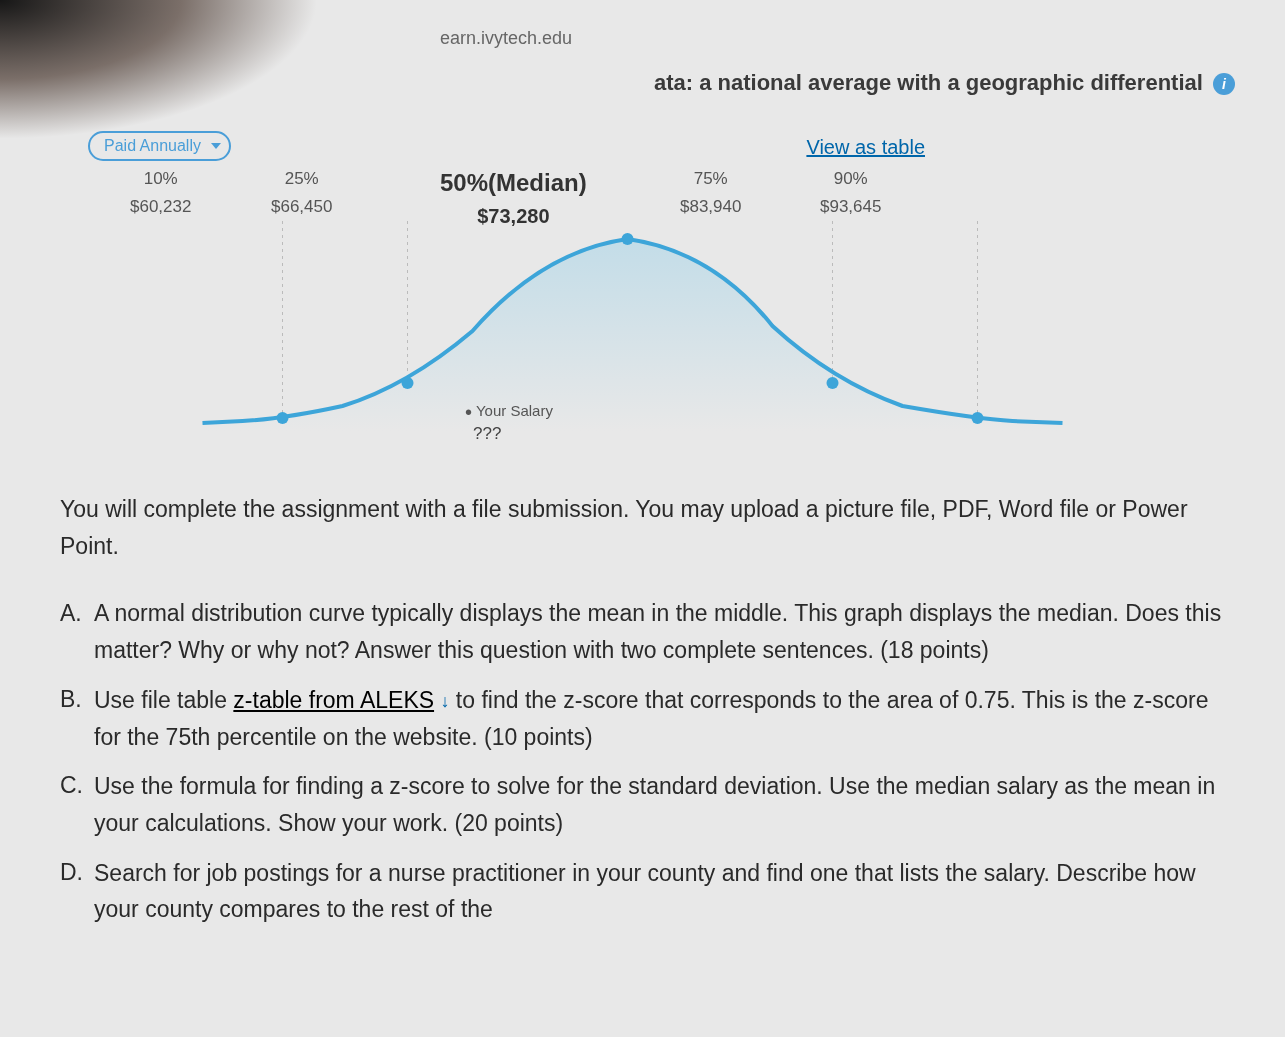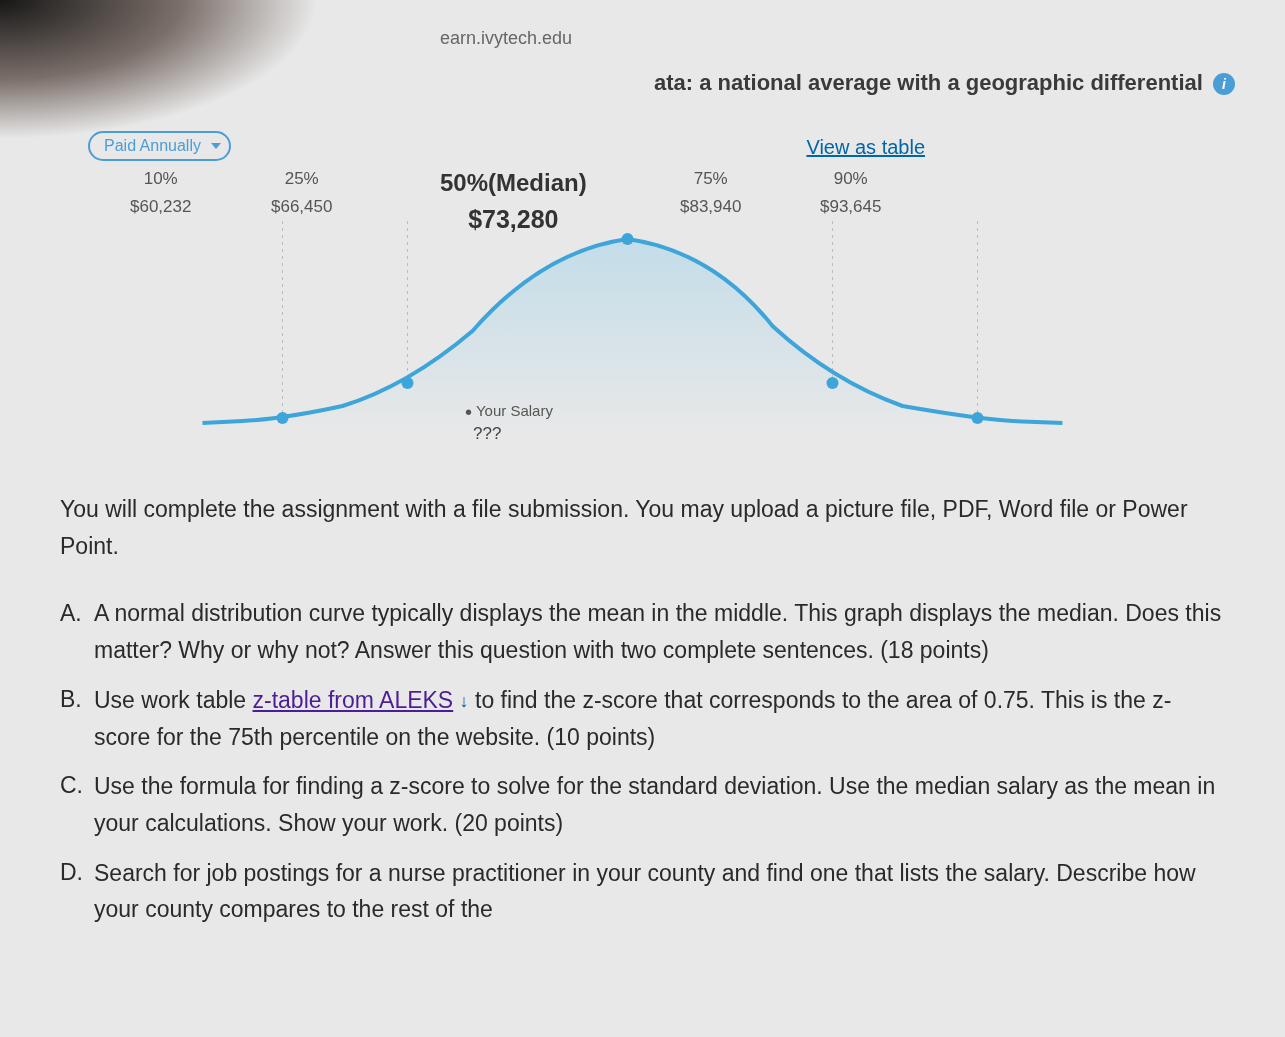--- a/index.html
+++ b/index.html
@@ -96,21 +96,21 @@
     }
     .plabel {
       position: absolute;
       text-align: center;
       font-size: 17px;
       color: #555;
     }
     .plabel .pct { display: block; }
     .plabel .val { display: block; margin-top: 8px; }
     .plabel.median .pct { font-weight: bold; color: #333; font-size: 24px; }
-    .plabel.median .val { font-weight: bold; color: #333; font-size: 25px; }
+    .plabel.median .val { font-weight: bold; color: #333; font-size: 20px; }
     .chart-svg {
       position: absolute;
       top: 90px;
       left: 0;
       width: 100%;
       height: 230px;
     }
     .your-salary {
       position: absolute;
       top: 270px;
@@ -145,21 +145,21 @@
     .qletter {
       display: inline-block;
       width: 34px;
     }
     .qbody {
       display: block;
       padding-left: 34px;
       margin-top: -36px;
     }
     .link {
-      color: #4c1d95;
+      color: #000000;
       text-decoration: underline;
     }
     .dl-icon {
       display: inline-block;
       font-size: 18px;
       color: #0066aa;
       vertical-align: middle;
     }
   </style>
 </head>
@@ -242,21 +242,21 @@
     <p class="intro">You will complete the assignment with a file submission.  You may upload a picture file, PDF, Word file or Power Point.</p>
 
     <div class="question">
       <span class="qletter">A.</span>
       <span class="qbody">A normal distribution curve typically displays the mean in the middle.  This graph displays the median.  Does this matter?  Why or why not?  Answer this question with two complete sentences.  (18 points)</span>
     </div>
 
     <div class="question">
       <span class="qletter">B.</span>
       <span class="qbody">
-        <span>Use work table </span><a class="link">z-table from ALEKS</a>
+        <span>Use file table </span><a class="link">z-table from ALEKS</a>
         <span class="dl-icon">↓</span><span> to find the z-score that corresponds to the area of 0.75. This is the z-score for the 75th percentile on the website. (10 points)</span>
       </span>
     </div>
 
     <div class="question">
       <span class="qletter">C.</span>
       <span class="qbody">Use the formula for finding a z-score to solve for the standard deviation. Use the median salary as the mean in your calculations.  Show your work. (20 points)</span>
     </div>
 
     <div class="question">

